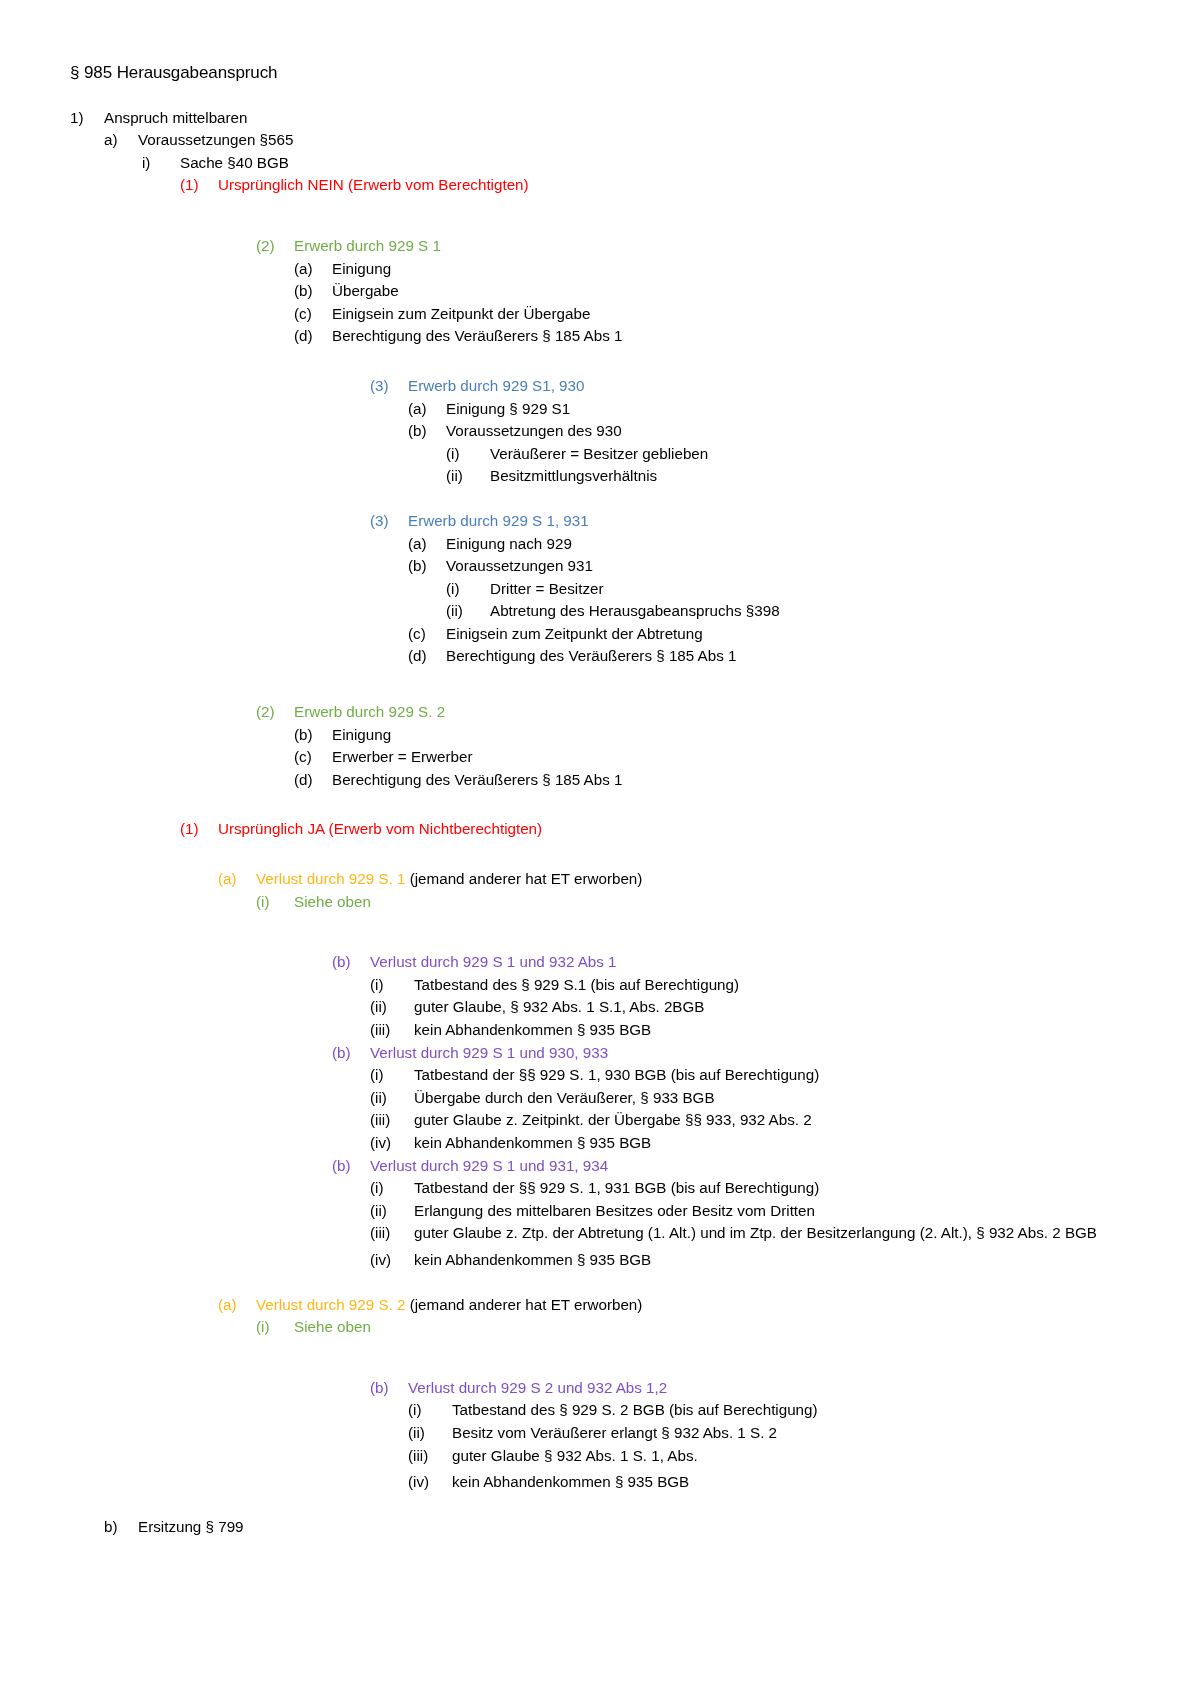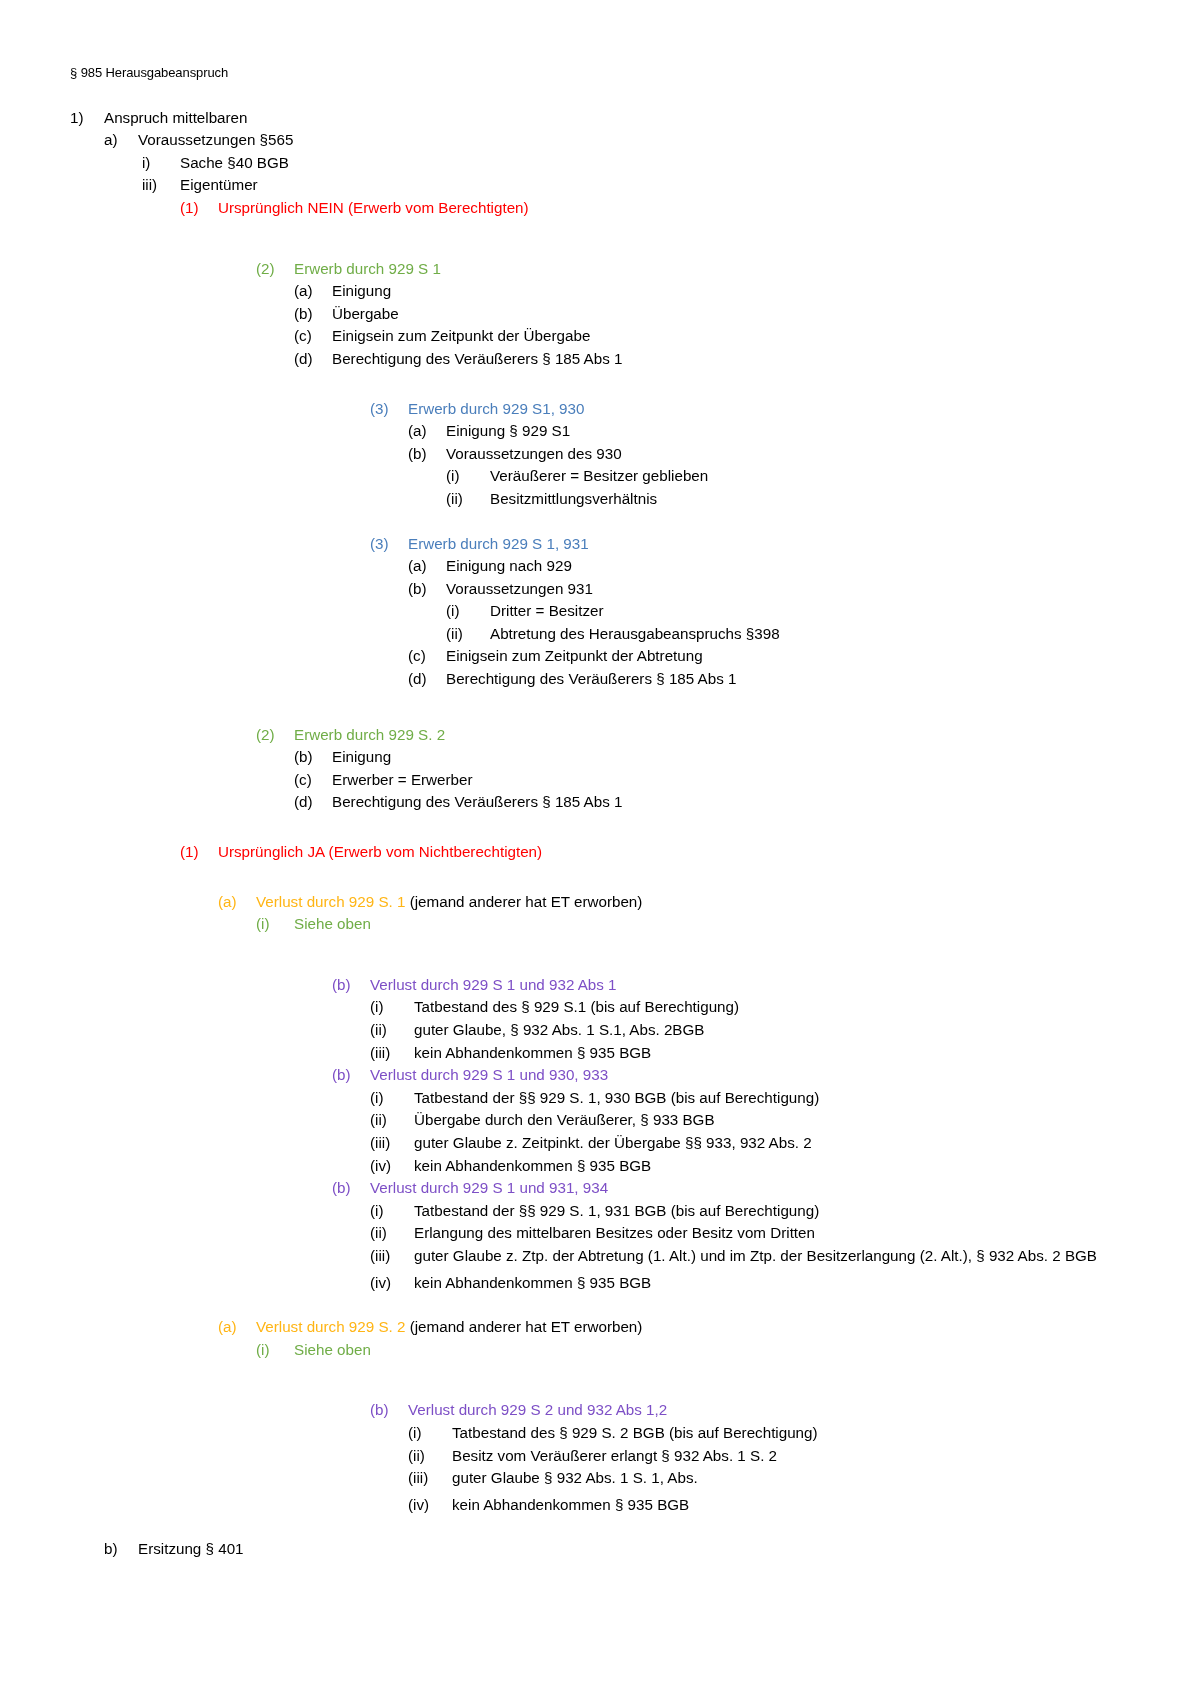--- a/index.html
+++ b/index.html
@@ -22,21 +22,21 @@
     position: absolute;
     left: 0;
     top: 0;
     width: 1200px;
     padding: 62px 70px 0 70px;
     box-sizing: border-box;
   }
   .line {
     display: block;
     position: relative;
-    font-size: 13px;
+    font-size: 17px;
     line-height: 22.6px;
     white-space: pre-wrap;
     letter-spacing: -0.1px;
   }
   .row {
     display: flex;
     align-items: flex-start;
     font-size: 15.2px;
     line-height: 22.6px;
   }
@@ -94,24 +94,20 @@
       <span class="marker mk-sm">a)</span>
       <span class="text">Voraussetzungen §565</span>
     </div>
 
     <div class="row lv3">
       <span class="marker mk-md">i)</span>
       <span class="text">Sache §40 BGB</span>
     </div>
 
 
-    <div class="row lv3">
-      <span class="marker mk-md">iii)</span>
-      <span class="text">Eigentümer</span>
-    </div>
 
     <div class="row lv4 c-red">
       <span class="marker mk-md">(1)</span>
       <span class="text">Ursprünglich NEIN (Erwerb vom Berechtigten)</span>
     </div>
 
     <div class="gap-lg"></div>
     <div class="gap-sm"></div>
 
     <div class="row lv6 c-green">
@@ -355,17 +351,17 @@
 
     <div class="row lv10" style="margin-top:4px">
       <span class="marker mk-lg">(iv)</span>
       <span class="text">kein Abhandenkommen § 935 BGB</span>
     </div>
 
     <div class="gap-md"></div>
 
     <div class="row lv2">
       <span class="marker mk-sm">b)</span>
-      <span class="text">Ersitzung § 401</span>
+      <span class="text">Ersitzung § 799</span>
     </div>
 
   </div>
 </div>
 
 </body></html>

